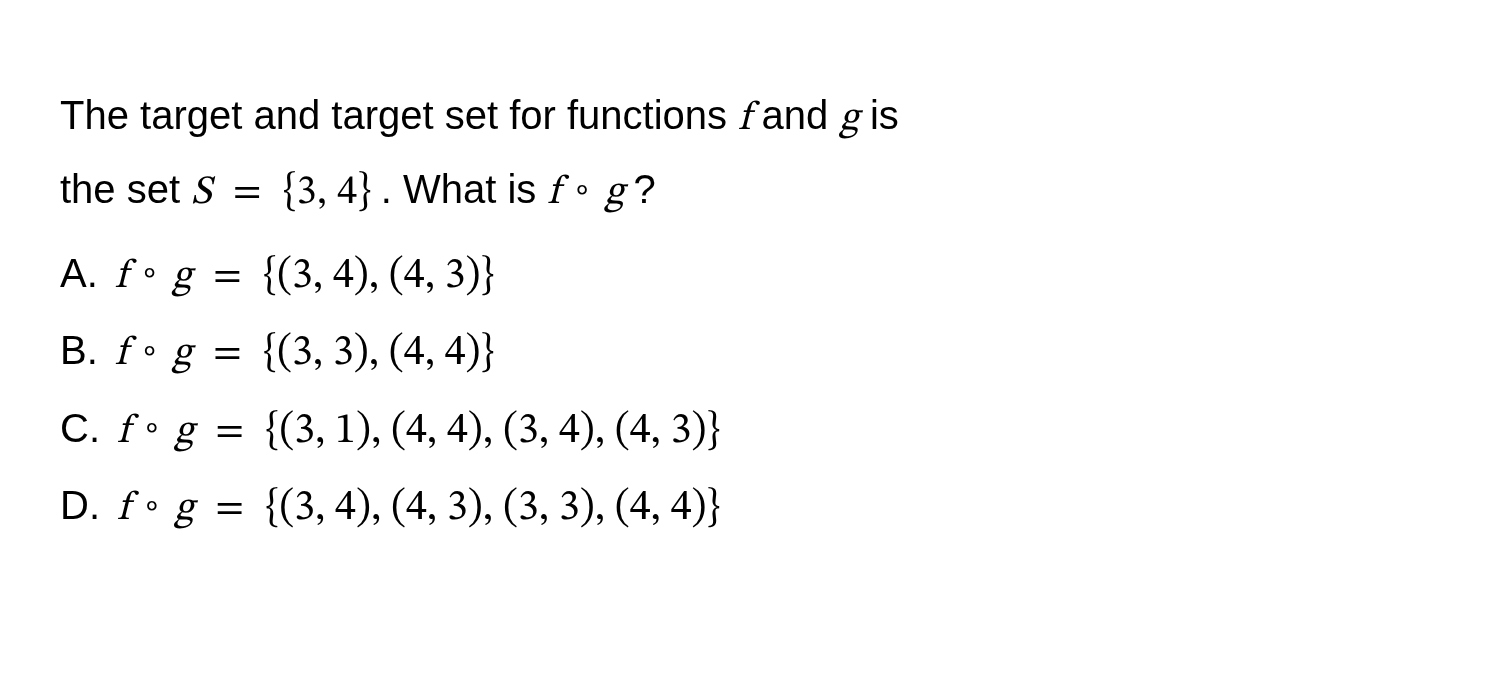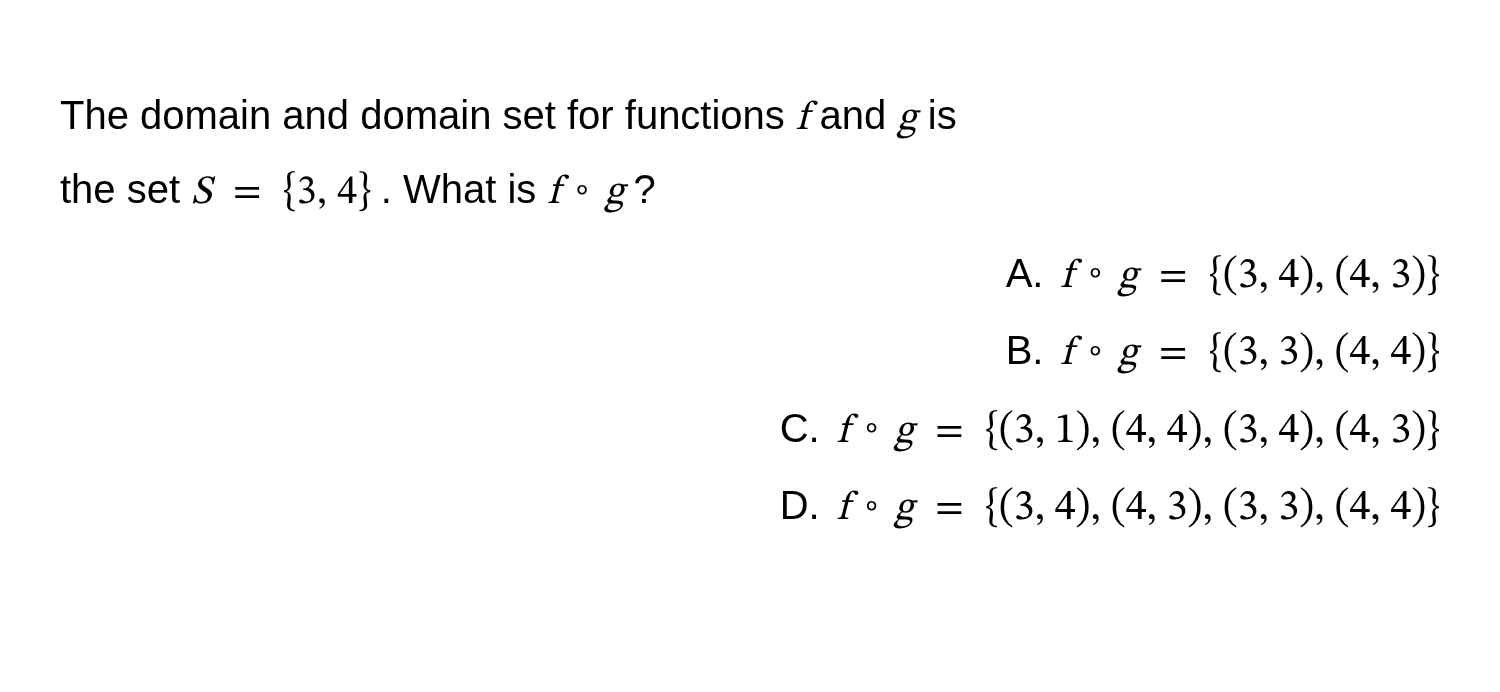--- a/index.html
+++ b/index.html
@@ -17,21 +17,20 @@
     }
     .question-block {
       font-size: 40px;
       line-height: 1.75;
     }
     .prompt {
       margin-bottom: 8px;
     }
     .options {
       margin-top: 4px;
-      text-align: right;
     }
     .option-row {
       margin-bottom: 2px;
     }
     .option-label {
       display: inline-block;
       margin-right: 6px;
     }
     
     .mi {
@@ -64,21 +63,21 @@
     .qmark {
       font-family: Arial, Helvetica, sans-serif;
     }
   </style>
 </head>
 <body>
 
 <div class="question-block">
 
   <div class="prompt">
-    <span>The domain and domain set for functions </span>
+    <span>The target and target set for functions </span>
     <span class="math"><span class="mi">f</span></span>
     <span> and </span>
     <span class="math"><span class="mi">g</span></span>
     <span> is</span>
     <br>
     <span>the set </span>
     <span class="math">
       <span class="mi">S</span>
       <span class="mo eq">=</span>
       <span class="mo brace">{</span><span class="mn thin">3, 4</span><span class="mo brace">}</span>

